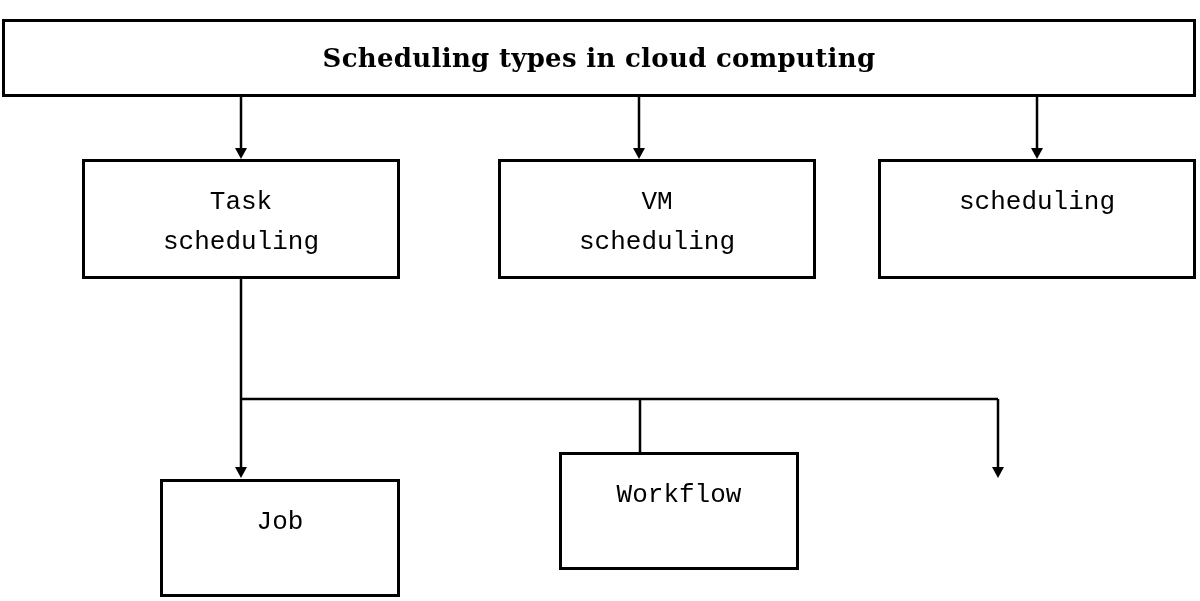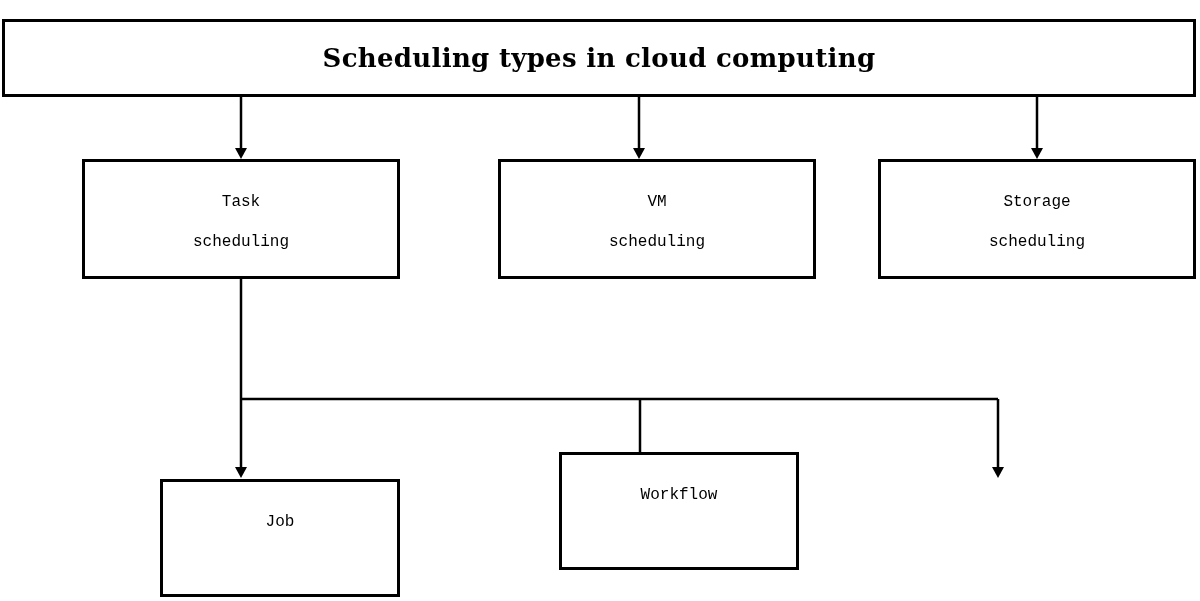--- a/index.html
+++ b/index.html
@@ -51,21 +51,21 @@
     font-weight: bold;
     font-size: 26px;
     letter-spacing: 0.3px;
     margin-top: 16px;
   }
   .label-node {
     display: flex;
     flex-direction: column;
     align-items: center;
     padding-top: 20px;
-    font-size: 16px;
+    font-size: 26px;
     line-height: 40px;
     text-align: center;
     white-space: pre;
   }
   .pos-task     { left: 82px;  top: 159px; width: 318px; height: 120px; }
   .pos-vm       { left: 498px; top: 159px; width: 318px; height: 120px; }
   .pos-storage  { left: 878px; top: 159px; width: 318px; height: 120px; }
   .pos-job      { left: 160px; top: 479px; width: 240px; height: 118px; }
   .pos-workflow { left: 559px; top: 452px; width: 240px; height: 118px; }
   .pos-bag      { left: 958px; top: 479px; width: 238px; height: 118px; }
@@ -122,21 +122,20 @@
     <span class="nline">Task</span>
     <span class="nline">scheduling</span>
   </div>
 
   <div class="node label-node pos-vm">
     <span class="nline">VM</span>
     <span class="nline">scheduling</span>
   </div>
 
   <div class="node label-node pos-storage">
-    <span class="nline">Storage</span>
     <span class="nline">scheduling</span>
   </div>
 
   <div class="node label-node pos-job">
     <span class="nline">Job</span>
     <span class="nline"></span>
   </div>
 
   <div class="node label-node pos-workflow">
     <span class="nline">Workflow</span>

